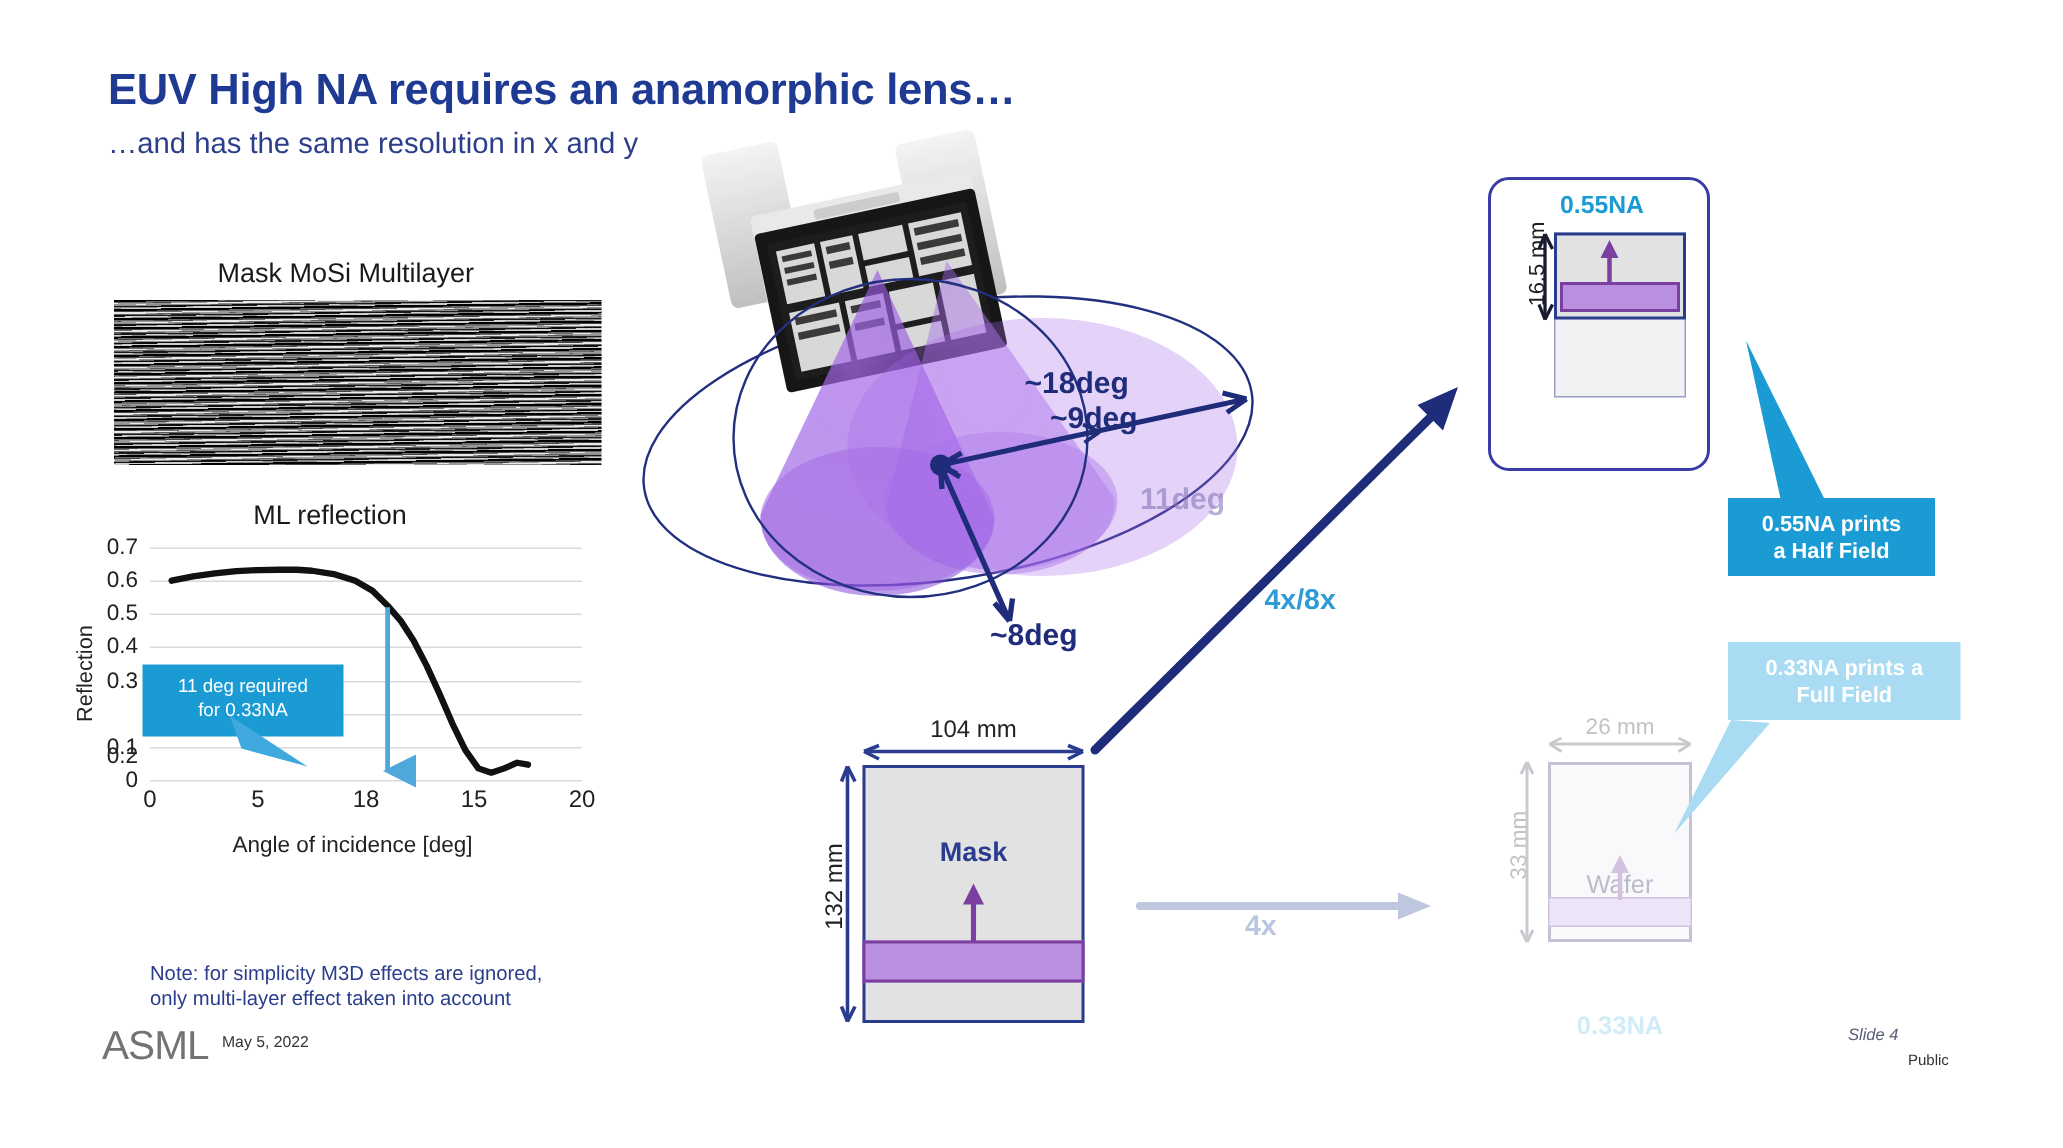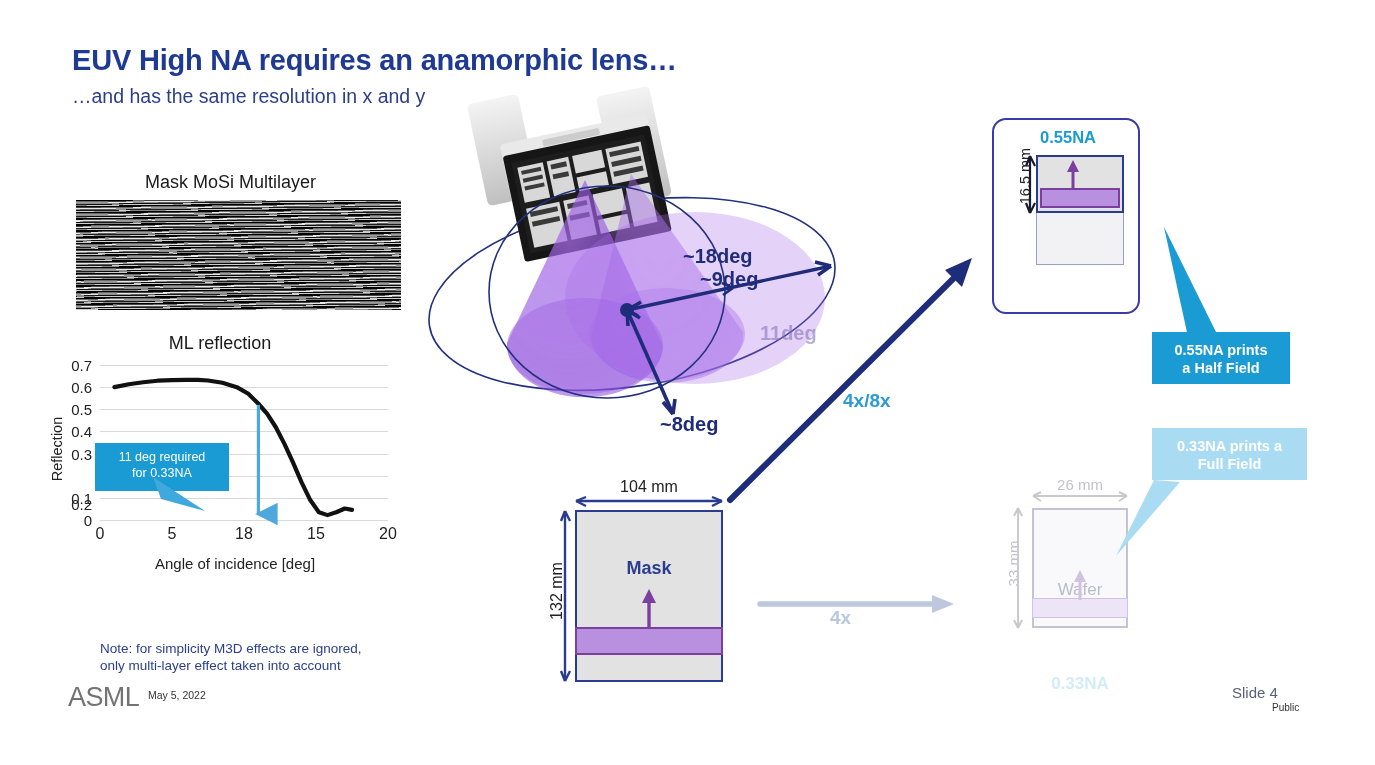--- a/index.html
+++ b/index.html
@@ -126,21 +126,21 @@
           color:#fff;box-sizing:border-box;padding-top:9px;}
   #bubble-half{left:1152px;top:332px;width:138px;height:52px;background:#1B9BD3;}
   #bubble-full{left:1152px;top:428px;width:155px;height:52px;background:#A9DCF2;}
 
   
   #note{left:100px;top:640px;font-size:13.5px;color:#2B3E8C;line-height:17px;
         white-space:nowrap;}
   #asml{left:68px;top:682px;font-size:27px;font-weight:normal;color:#737373;
         letter-spacing:-0.6px;font-family:"Liberation Sans",sans-serif;}
   #date{left:148px;top:689px;font-size:10.5px;color:#333;}
-  #slideno{left:1232px;top:684px;font-size:15px;color:#5a5f7a;}
+  #slideno{left:1232px;top:684px;font-size:11px;color:#5a5f7a;font-style:italic;}
   #public{left:1272px;top:702px;font-size:10px;color:#333;}
 
   
   .deg{font-size:20px;font-weight:bold;color:#1E2C7A;white-space:nowrap;}
   #deg18{left:683px;top:245px;}
   #deg9{left:700px;top:268px;}
   #deg11{left:760px;top:278px;color:#7E6FB5;opacity:.55;margin-top:44px;}
   #deg8{left:660px;top:413px;}
   #lbl4x8x{left:843px;top:390px;font-size:19px;font-weight:bold;color:#2E9BD6;}
   #lbl4x{left:830px;top:607px;font-size:19px;font-weight:bold;color:#BBC6E0;}

